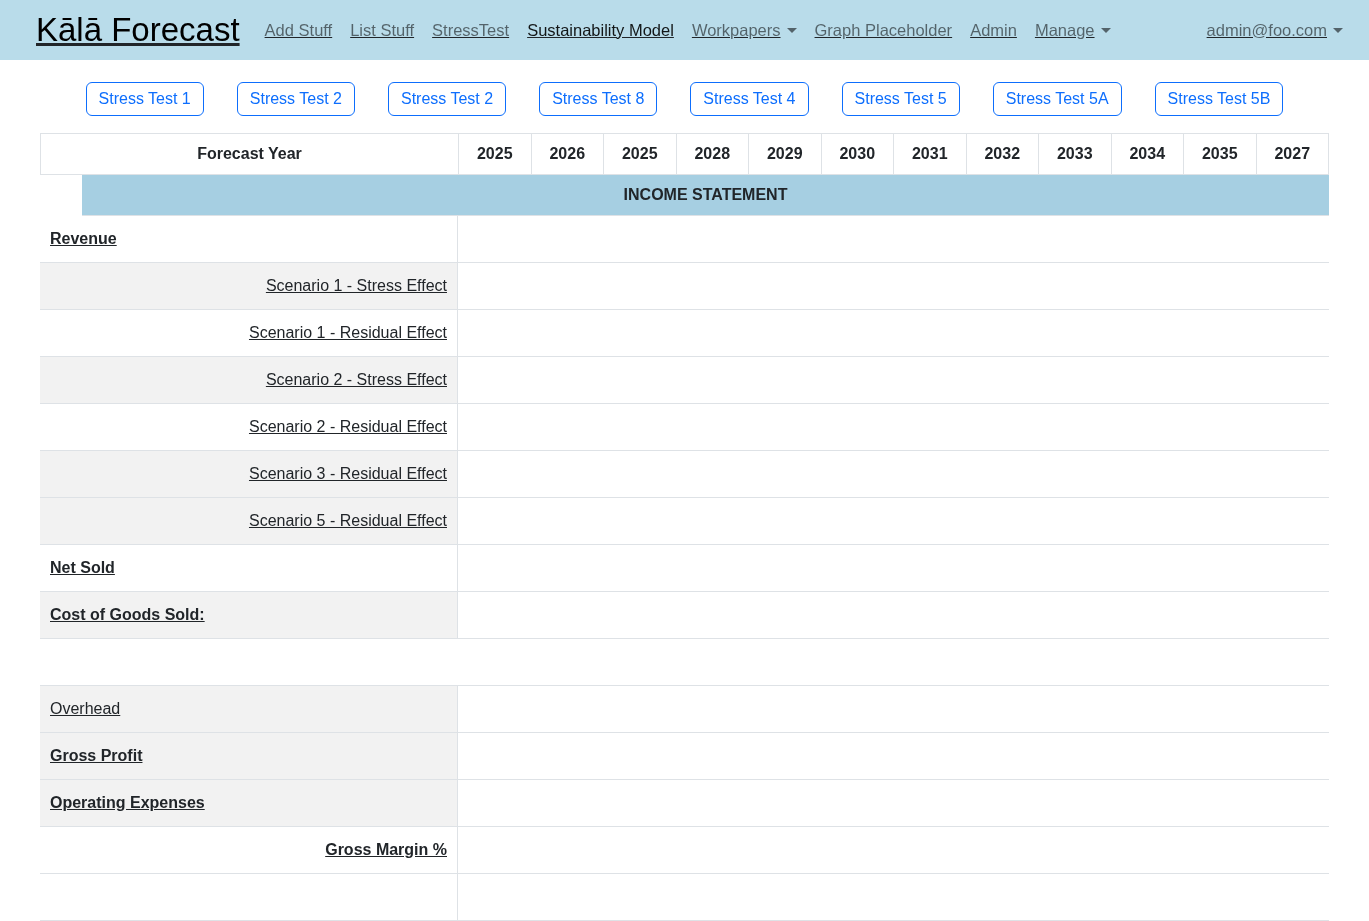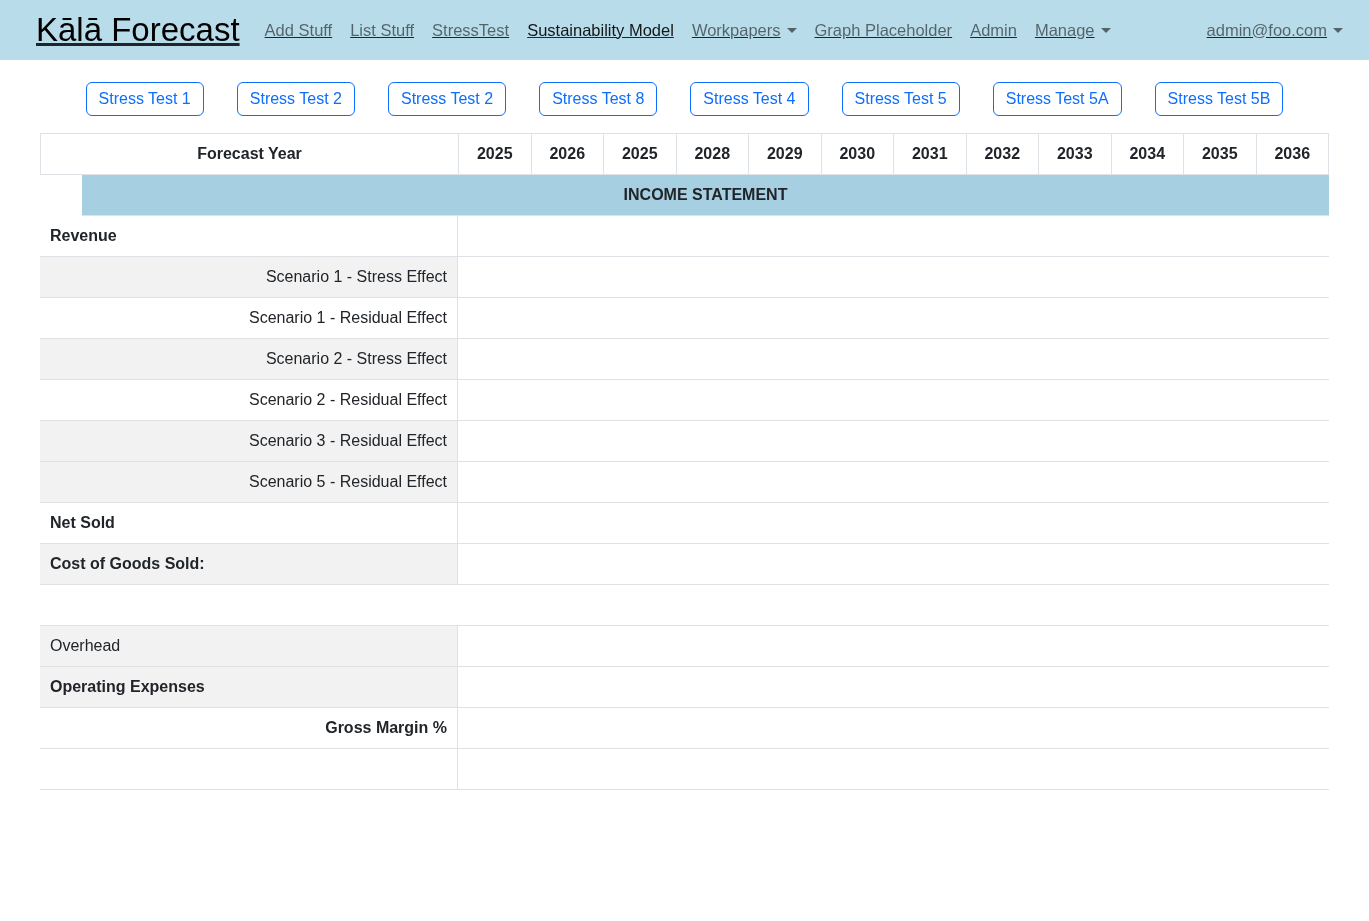--- a/index.html
+++ b/index.html
@@ -58,21 +58,21 @@
   }
   .hcell.label { width: 418px; }
   .hcell.year { flex: 1; }
   .section-row {
     height: 41px; background: var(--section-bg, #a6cfe2);
     display: flex; align-items: center; justify-content: center;
     font-weight: bold; font-size: 16px;
     border-bottom: 1px solid var(--border, #dee2e6);
     margin-left: 42px;
   }
-  .trow { display: flex; height: 41px; border-bottom: 1px solid var(--border, #dee2e6); }
+  .trow { display: flex; height: 47px; border-bottom: 1px solid var(--border, #dee2e6); text-decoration: underline; }
   .row-label {
     width: 418px; display: flex; align-items: center;
     padding: 0 10px; font-size: 16px;
     border-right: 1px solid var(--border, #dee2e6); background: #fff;
   }
   .row-label.right { justify-content: flex-end; }
   .row-label.bold { font-weight: bold; }
   .trow.shade .row-label { background: var(--stripe, #f2f2f2); }
   .row-data { flex: 1; background: #fff; }
 </style>
@@ -117,21 +117,21 @@
         <div class="hcell year">2026</div>
         <div class="hcell year">2025</div>
         <div class="hcell year">2028</div>
         <div class="hcell year">2029</div>
         <div class="hcell year">2030</div>
         <div class="hcell year">2031</div>
         <div class="hcell year">2032</div>
         <div class="hcell year">2033</div>
         <div class="hcell year">2034</div>
         <div class="hcell year">2035</div>
-        <div class="hcell year">2036</div>
+        <div class="hcell year">2027</div>
       </div>
     <div class="section-row">INCOME STATEMENT</div>
     <div id="table-body">
         <div class="trow">
           <div class="row-label bold">Revenue</div>
           <div class="row-data"></div>
         </div>
         <div class="trow shade">
           <div class="row-label right">Scenario 1 - Stress Effect</div>
           <div class="row-data"></div>
@@ -165,20 +165,24 @@
           <div class="row-data"></div>
         </div>
         <div class="trow">
           <div class="row-data"></div>
         </div>
         <div class="trow shade">
           <div class="row-label">Overhead</div>
           <div class="row-data"></div>
         </div>
         <div class="trow shade">
+          <div class="row-label bold">Gross Profit</div>
+          <div class="row-data"></div>
+        </div>
+        <div class="trow shade">
           <div class="row-label bold">Operating Expenses</div>
           <div class="row-data"></div>
         </div>
         <div class="trow">
           <div class="row-label bold right">Gross Margin %</div>
           <div class="row-data"></div>
         </div>
         <div class="trow">
           <div class="row-label"></div>
           <div class="row-data"></div>

